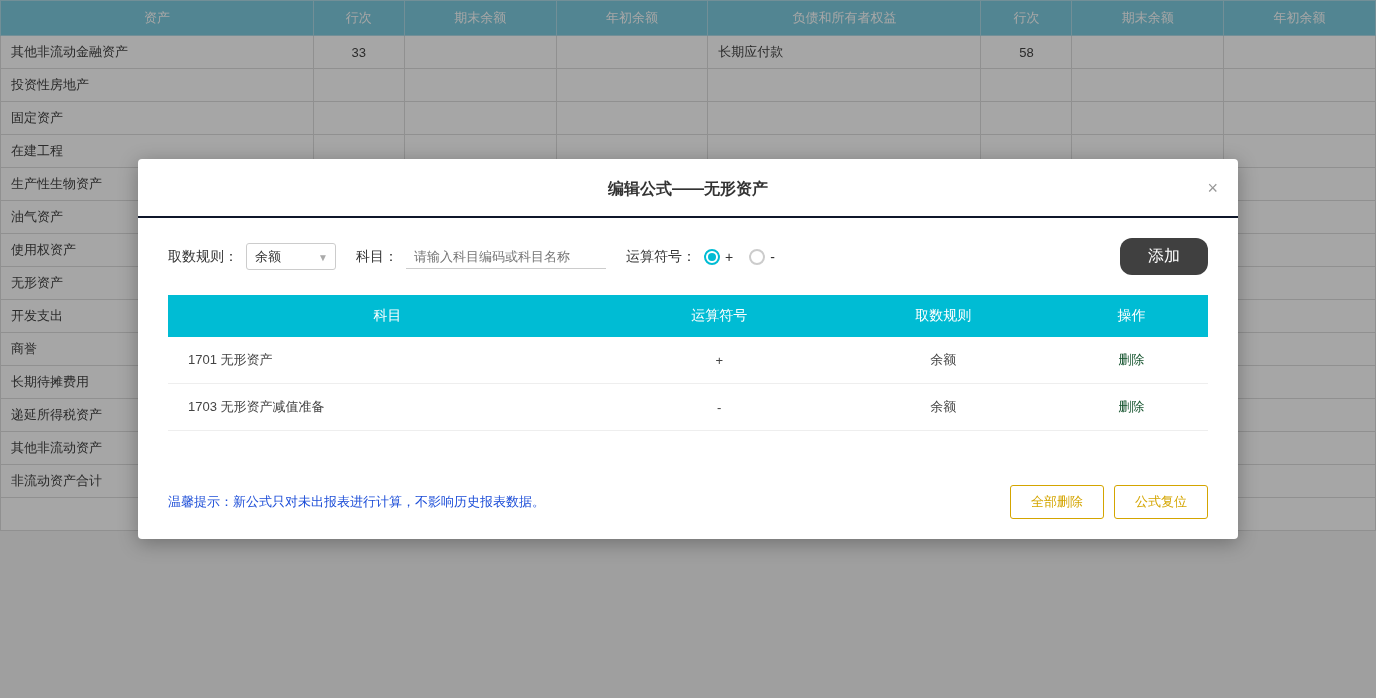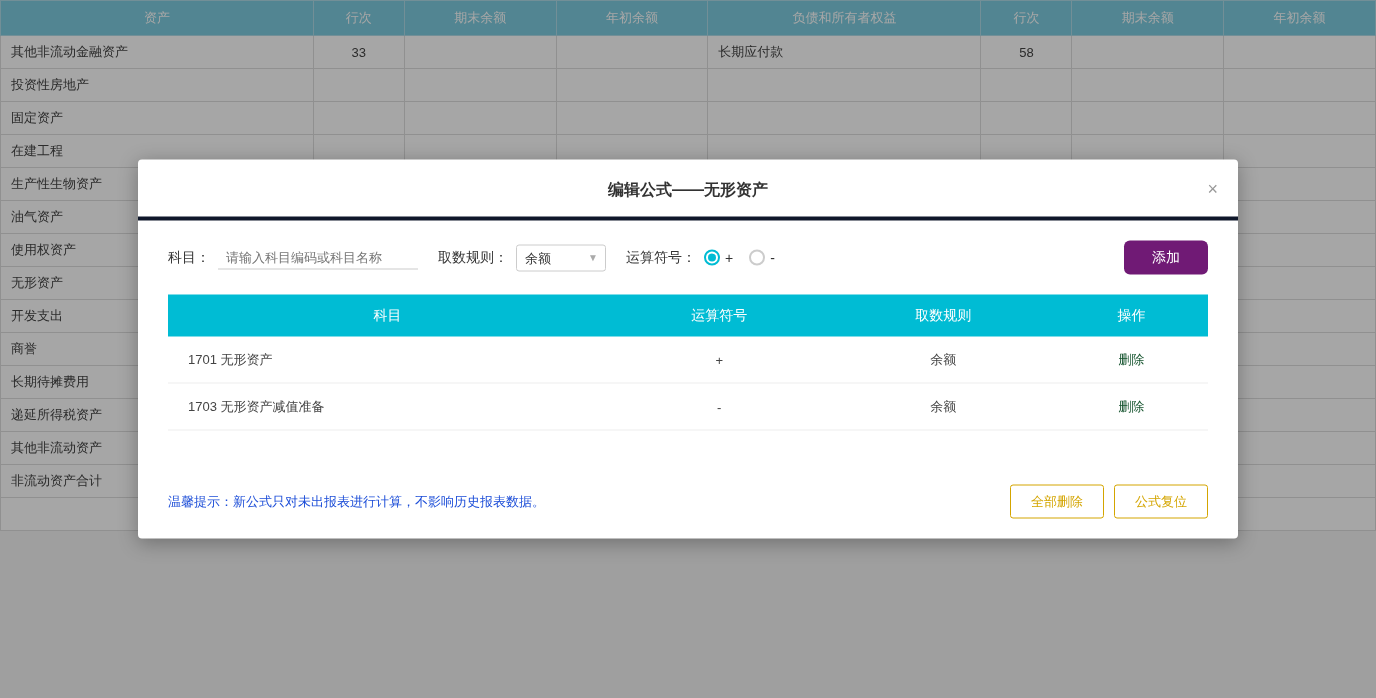--- a/index.html
+++ b/index.html
@@ -69,21 +69,21 @@
       border-radius: 4px;
       box-shadow: 0 4px 20px rgba(0,0,0,0.3);
       z-index: 20;
       padding: 0;
       overflow: hidden;
     }
 
     .modal-header {
       text-align: center;
       padding: 20px 20px 16px;
-      border-bottom: 4px solid #0f172a;
+      border-bottom: 2px solid #0f172a;
       position: relative;
       font-size: 16px;
       color: #333;
       font-weight: bold;
     }
 
     .modal-close {
       position: absolute;
       top: 50%;
       right: 20px;
@@ -196,26 +196,26 @@
       border: 2px solid #ccc;
     }
 
     .radio-text {
       font-size: 14px;
       color: #333;
     }
 
     
     .btn-add {
-      background: #701a75;
+      background: #404040;
       color: #fff;
       border: none;
-      border-radius: 6px;
+      border-radius: 12px;
       padding: 8px 28px;
-      font-size: 14px;
+      font-size: 16px;
       cursor: pointer;
       margin-left: auto;
     }
 
     
     .data-table {
       width: 100%;
       border-collapse: collapse;
       margin-bottom: 20px;
     }
@@ -466,34 +466,34 @@
 <div class="modal">
   <div class="modal-header">
     <span>编辑公式——无形资产</span>
     <button class="modal-close">×</button>
   </div>
 
   <div class="modal-body">
 
     <div class="form-row">
       <div class="form-field">
-        <span class="form-label">科目：</span>
-        <input class="form-input" type="text" placeholder="请输入科目编码或科目名称" style="">
-      </div>
-
-      <div class="form-field">
         <span class="form-label">取数规则：</span>
         <div class="select-wrap">
           <select class="form-select">
             <option>余额</option>
             <option>借方</option>
             <option>贷方</option>
           </select>
           <span class="select-arrow">▼</span>
         </div>
+      </div>
+
+      <div class="form-field">
+        <span class="form-label">科目：</span>
+        <input class="form-input" type="text" placeholder="请输入科目编码或科目名称" style="">
       </div>
 
       <div class="form-field">
         <span class="form-label">运算符号：</span>
         <div class="radio-group">
           <label class="radio-item">
             <div class="radio-circle checked"></div>
             <span class="radio-text">+</span>
           </label>
           <label class="radio-item">

